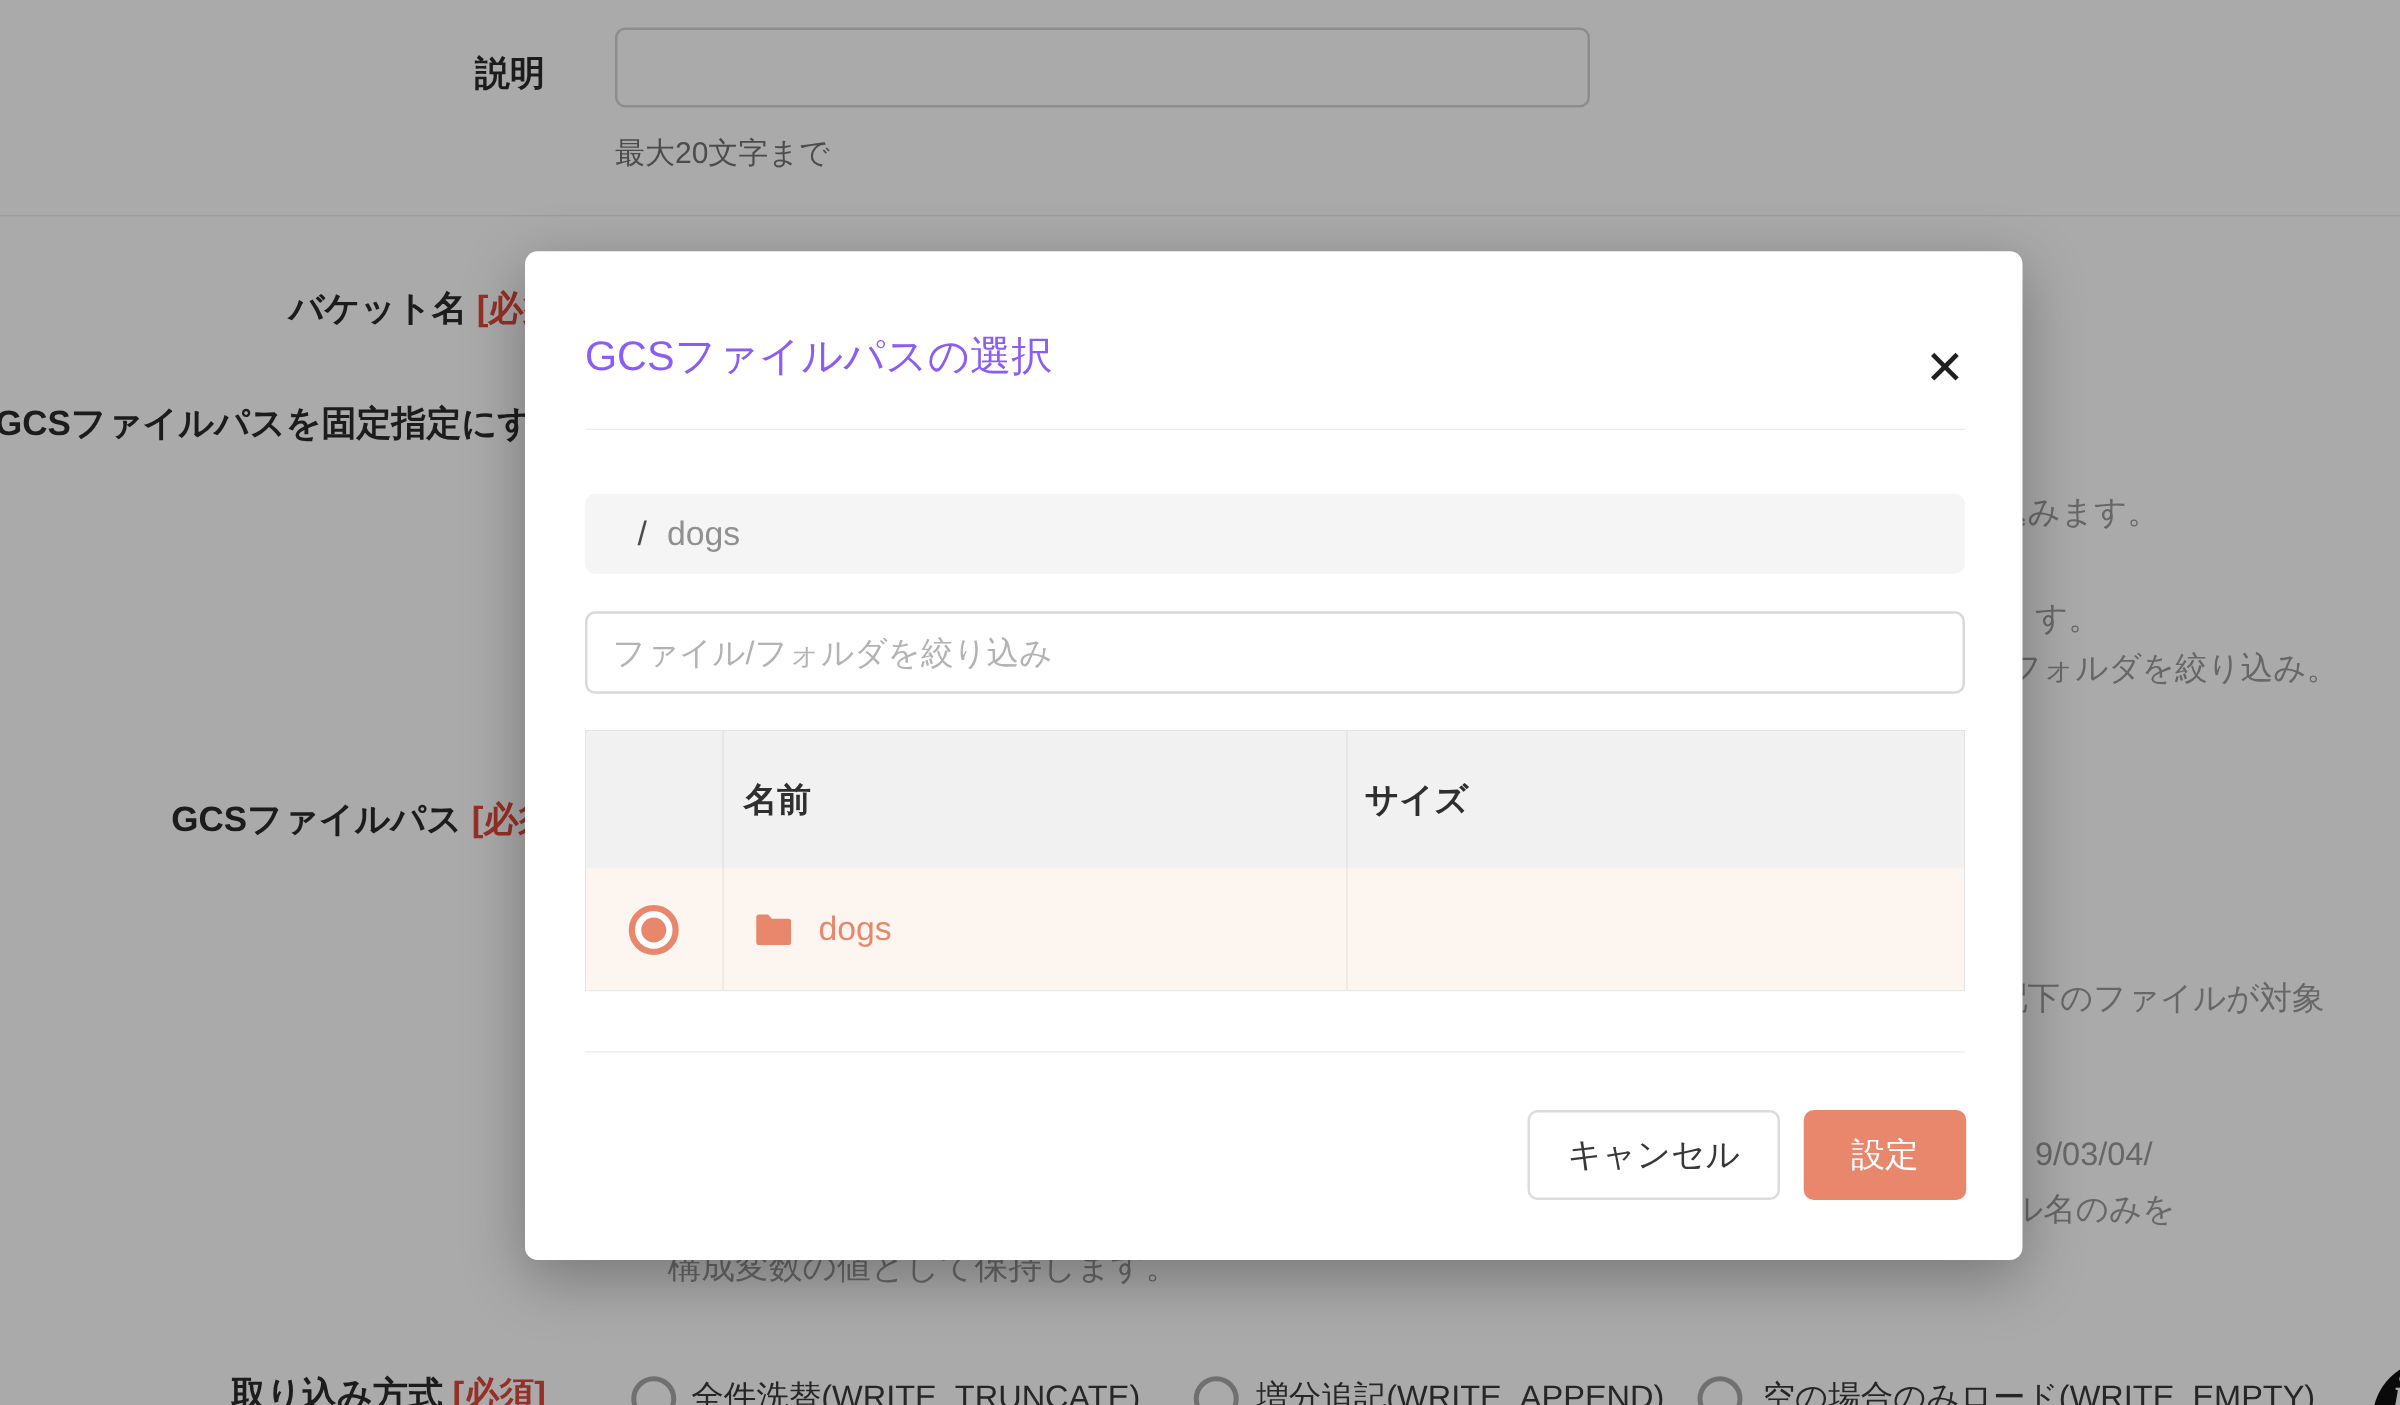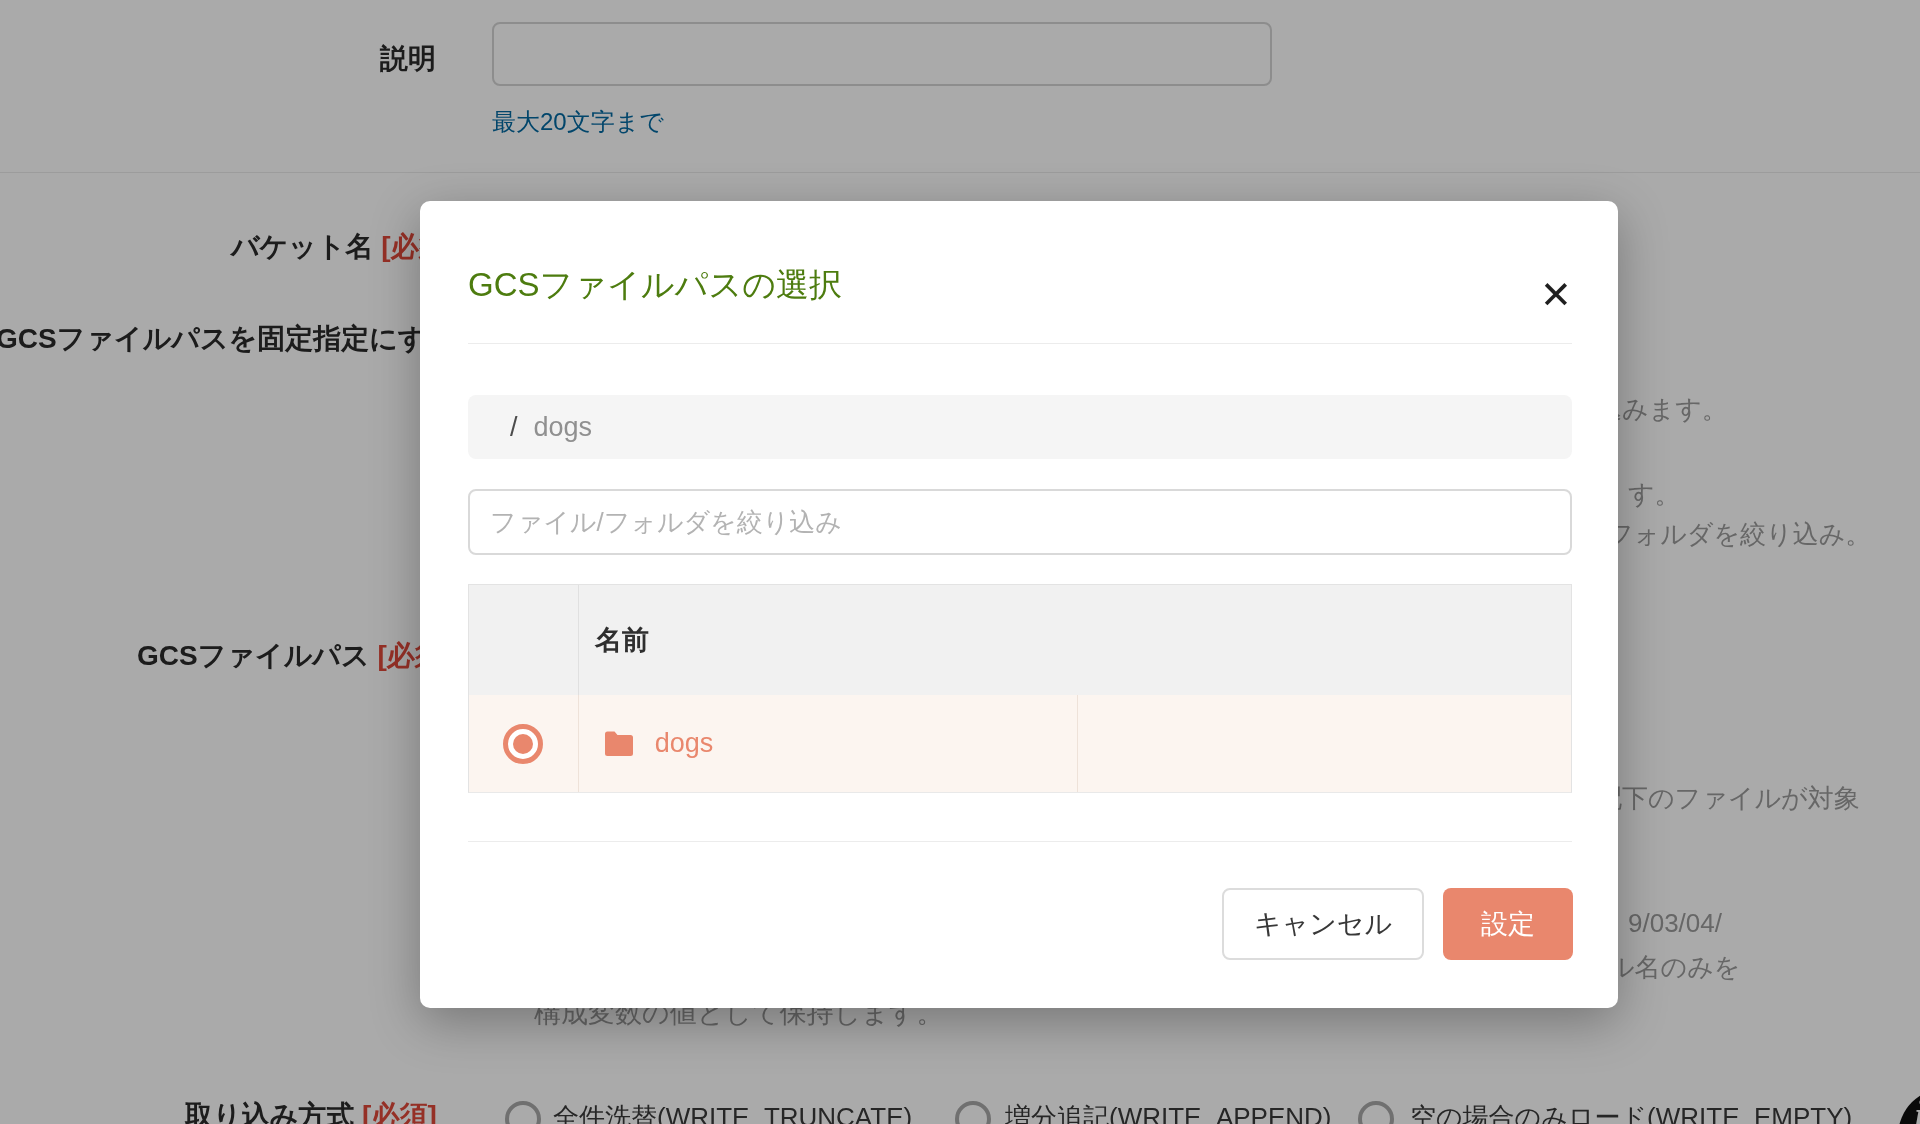--- a/index.html
+++ b/index.html
@@ -15,21 +15,21 @@
 
   .bg-label { position: absolute; font-weight: 700; font-size: 28px; color: #2b2b2b; white-space: nowrap; }
   .required { color: #e0483a; font-weight: 700; }
 
   #desc-label { left: 380px; top: 40px; }
   #desc-input {
     position: absolute; left: 492px; top: 22px; width: 780px; height: 64px;
     border: 2px solid #d4d4d4; border-radius: 8px; background: #fff;
     font-size: 26px; padding: 0 20px; color: #333; outline: none;
   }
-  #desc-helper { position: absolute; left: 492px; top: 106px; font-size: 24px; color: #0369a1; }
+  #desc-helper { position: absolute; left: 492px; top: 106px; font-size: 24px; color: #737373; }
   #bg-divider { position: absolute; left: 0; top: 172px; width: 1920px; height: 1px; background: #eaeaea; }
 
   #bucket-label { left: 160px; top: 228px; width: 296px; text-align: right; }
   #fixed-label  { left: -4px; top: 320px; }
   #path-label   { left: 137px; top: 637px; }
 
   .bg-frag { position: absolute; font-size: 26px; color: #9b9b9b; white-space: nowrap; }
   #bg-frag-0 { left: 1596px; top: 392px; }
   #bg-frag-1 { left: 1628px; top: 477px; }
   #bg-frag-2 { left: 1607px; top: 517px; }
@@ -61,21 +61,21 @@
   #overlay { position: absolute; inset: 0; background: rgba(0,0,0,0.335); }
 
   
   #modal {
     position: absolute; left: 420px; top: 201px; width: 1198px; height: 807px;
     background: #fff; border-radius: 10px;
     box-shadow: 0 14px 50px rgba(0,0,0,0.30);
   }
   #modal-title {
     position: absolute; left: 48px; top: 62px;
-    font-size: 33px; font-weight: 500; color: #4d7c0f; white-space: nowrap;
+    font-size: 33px; font-weight: 500; color: #8b5cf6; white-space: nowrap;
   }
   #modal-close {
     position: absolute; left: 1112px; top: 70px; width: 48px; height: 48px;
     font-size: 38px; line-height: 48px; text-align: center; color: #1f1f1f;
     cursor: pointer; font-weight: 400;
   }
   .modal-divider { position: absolute; left: 48px; width: 1104px; height: 1px; background: #ececec; }
   #modal-divider-top { top: 142px; }
   #modal-divider-bottom { top: 640px; }
 
@@ -198,20 +198,23 @@
   </div>
 
   <input type="text" id="filter-input" placeholder="ファイル/フォルダを絞り込み" style="">
 
   <div id="file-table">
     <div class="t-header">
       <div class="cell col-radio"></div>
       <div class="cell col-name">
         <span class="header-text">名前</span>
       </div>
+      <div class="cell col-size">
+        <span class="header-text">サイズ</span>
+      </div>
     </div>
     <div class="t-row">
       <div class="cell col-radio">
         <div id="row-radio">
           <div class="dot"></div>
         </div>
       </div>
       <div class="cell col-name">
         <svg id="folder-icon" width="30" height="25" viewBox="0 0 30 25">
           <path d="M2 3 a2.5 2.5 0 0 1 2.5 -2.5 h7 l3 3.5 h13 a2.5 2.5 0 0 1 2.5 2.5 v16 a2.5 2.5 0 0 1 -2.5 2.5 h-23 a2.5 2.5 0 0 1 -2.5 -2.5 z" fill="#e9876d"></path>

